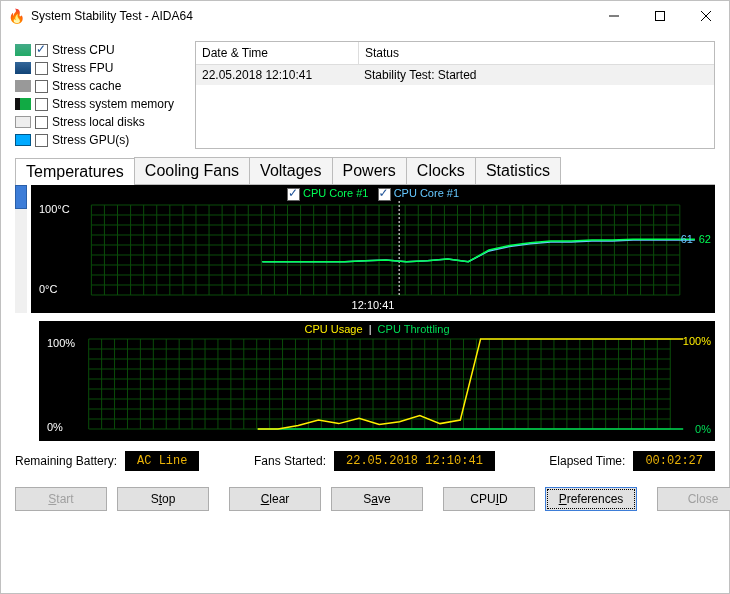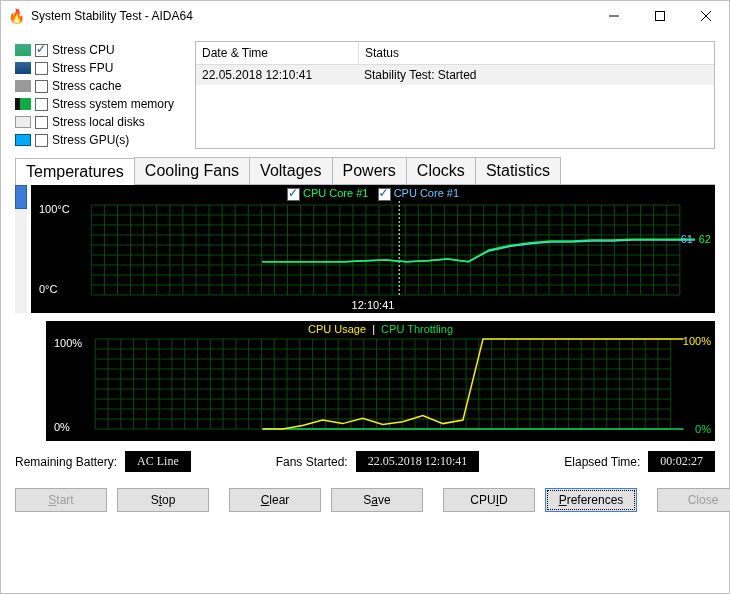--- a/index.html
+++ b/index.html
@@ -41,21 +41,21 @@
 .chart{flex:1;background:#000;position:relative;box-sizing:border-box}
 .chart1{height:128px}
 .chart2{height:120px}
 .chartlegend{position:absolute;top:2px;left:0;right:0;text-align:center;font-size:11px}
 .chartaxis{position:absolute;left:8px;color:#fff;font-size:11px}
 .chartright{position:absolute;right:4px;font-size:11px}
 .xlabel{position:absolute;bottom:2px;left:50%;transform:translateX(-50%);color:#fff;font-size:11px}
 svg{display:block}
 .statusrow{display:flex;align-items:flex-start;gap:8px;padding:2px 0;font-size:12px}
 .statlabel{font-weight:400}
-.statbox{background:#000;color:#e5e5e5;padding:3px 12px;font-family:Liberation Serif, serif;font-size:12px}
+.statbox{background:#000;color:#eab308;padding:3px 12px;font-family:Liberation Mono, monospace;font-size:12px}
 .statusrow>.statgroup{display:flex;align-items:center;gap:8px}
 .statusrow>.statgroup:nth-child(2){margin-left:auto;margin-right:auto}
 .btnrow{display:flex;gap:10px;padding-top:6px;align-items:center}
 .btn{min-width:70px;padding:4px 10px;border:1px solid #adadad;background:#e1e1e1;font-size:12px;text-align:center;cursor:default}
 .btn.disabled{color:#a0a0a0}
 .btn.focus{outline:1px dotted #000;outline-offset:-3px;border-color:#3d7dd8}
 .spacer{flex:1}
 .gap{width:20px}
 .gap2{width:32px}
 .ul{text-decoration:underline}
@@ -223,21 +223,21 @@
             </div>
             <div class="chartaxis" style="top:18px">100°C</div>
             <div class="chartaxis" style="bottom:18px">0°C</div>
             <div class="chartright" style="top:48px;color:#00ff55">62</div>
             <div class="chartright" style="top:48px;right:22px;color:#66c8ff">61</div>
             <div class="xlabel">12:10:41</div>
           </div>
         </div>
 
         <div class="chartwrap">
-          <div class="chart chart2" style="margin-left:31px">
+          <div class="chart chart2" style="margin-left:24px">
             <svg width="100%" height="100%" viewBox="0 0 680 120" preserveAspectRatio="none">
               <g stroke="#0a4d0a" stroke-width="1">
                   <g id="ugrid">
                     <line x1="50" y1="18" x2="50" y2="108"></line>
                     <line x1="63" y1="18" x2="63" y2="108"></line>
                     <line x1="76" y1="18" x2="76" y2="108"></line>
                     <line x1="89" y1="18" x2="89" y2="108"></line>
                     <line x1="102" y1="18" x2="102" y2="108"></line>
                     <line x1="115" y1="18" x2="115" y2="108"></line>
                     <line x1="128" y1="18" x2="128" y2="108"></line>

